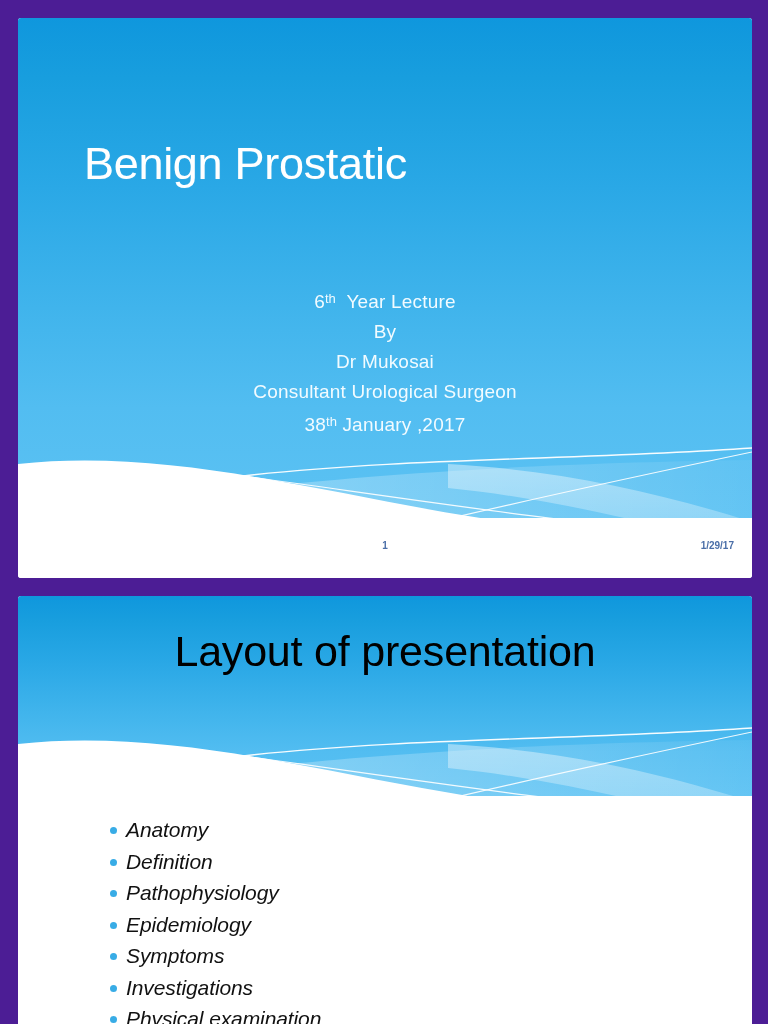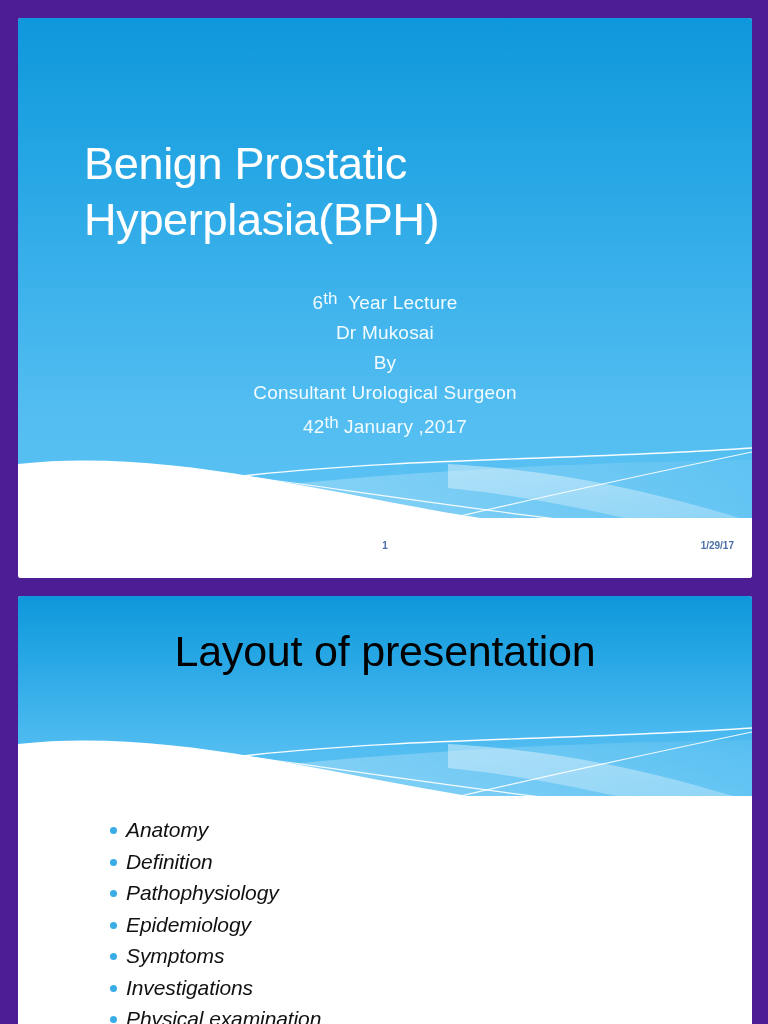--- a/index.html
+++ b/index.html
@@ -83,21 +83,21 @@
     width: 734px;
     color: #f2fbff;
     font-size: 19px;
     line-height: 30px;
     text-align: center;
     letter-spacing: 0.2px;
     font-weight: 400;
   }
   .subtitle-1 .ln { display: block; white-space: pre; }
   sup.ord {
-    font-size: 17px;
+    font-size: 13px;
     vertical-align: 5px;
     letter-spacing: 0;
     margin-top: 16px;
   }
 
   
   .footer {
     position: absolute;
     left: 0;
     width: 734px;
@@ -191,29 +191,28 @@
       <path d="M 0,34 C 150,18 300,62 450,86 C 580,106 660,108 734,96 L 734,166 L 0,166 Z" fill="#ffffff"></path>
 
       <path d="M 225,46 C 380,28 560,30 734,18" fill="none" stroke="#ffffff" stroke-opacity="0.95" stroke-width="1.4"></path>
       <path d="M 225,46 C 400,70 560,96 734,108" fill="none" stroke="#ffffff" stroke-opacity="0.9" stroke-width="1.2"></path>
       <path d="M 734,22 C 620,46 500,72 400,96" fill="none" stroke="#ffffff" stroke-opacity="0.9" stroke-width="1.2"></path>
       <path d="M 400,96 C 470,100 560,102 640,98" fill="none" stroke="#ffffff" stroke-opacity="0.6" stroke-width="1"></path>
     </svg>
 
     <div class="title-1">
       <div>Benign Prostatic</div>
-      <div>Hyperplasia(BPH)</div>
     </div>
 
     <div class="subtitle-1">
       <span class="ln"><span>6</span><sup class="ord">th</sup><span>  Year Lecture</span></span>
+      <span class="ln">By</span>
       <span class="ln">Dr Mukosai</span>
-      <span class="ln">By</span>
       <span class="ln">Consultant Urological Surgeon</span>
-      <span class="ln"><span>42</span><sup class="ord">th</sup><span> January ,2017</span></span>
+      <span class="ln"><span>38</span><sup class="ord">th</sup><span> January ,2017</span></span>
     </div>
 
     <div class="footer">
       <span class="slide-number">1</span>
       <span class="slide-date">1/29/17</span>
     </div>
 
   </div>
 
   <div class="slide" id="slide-2">

